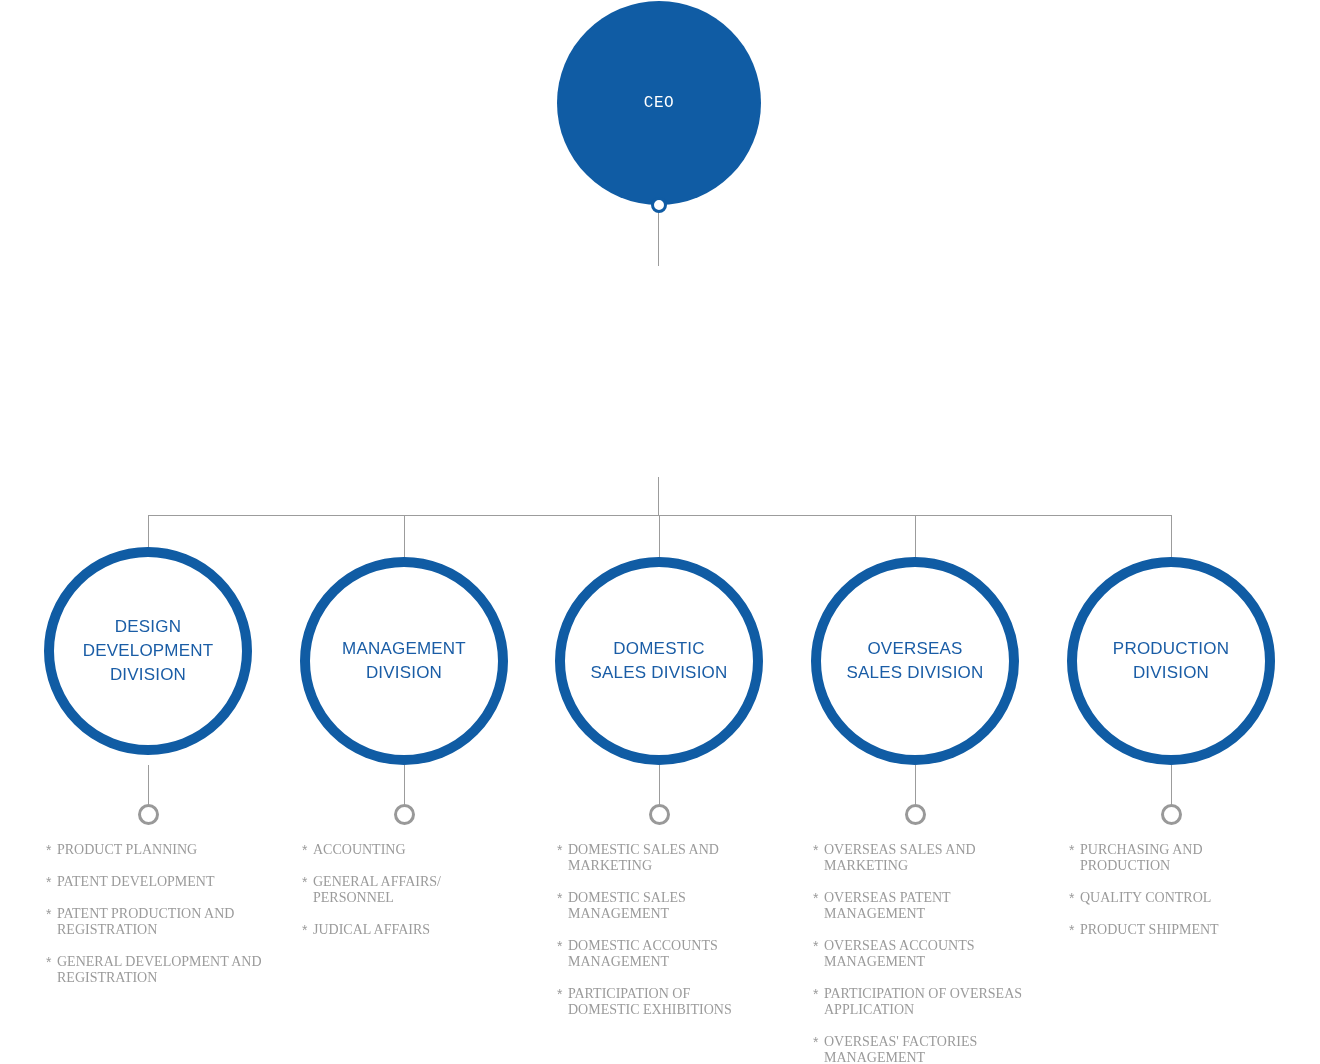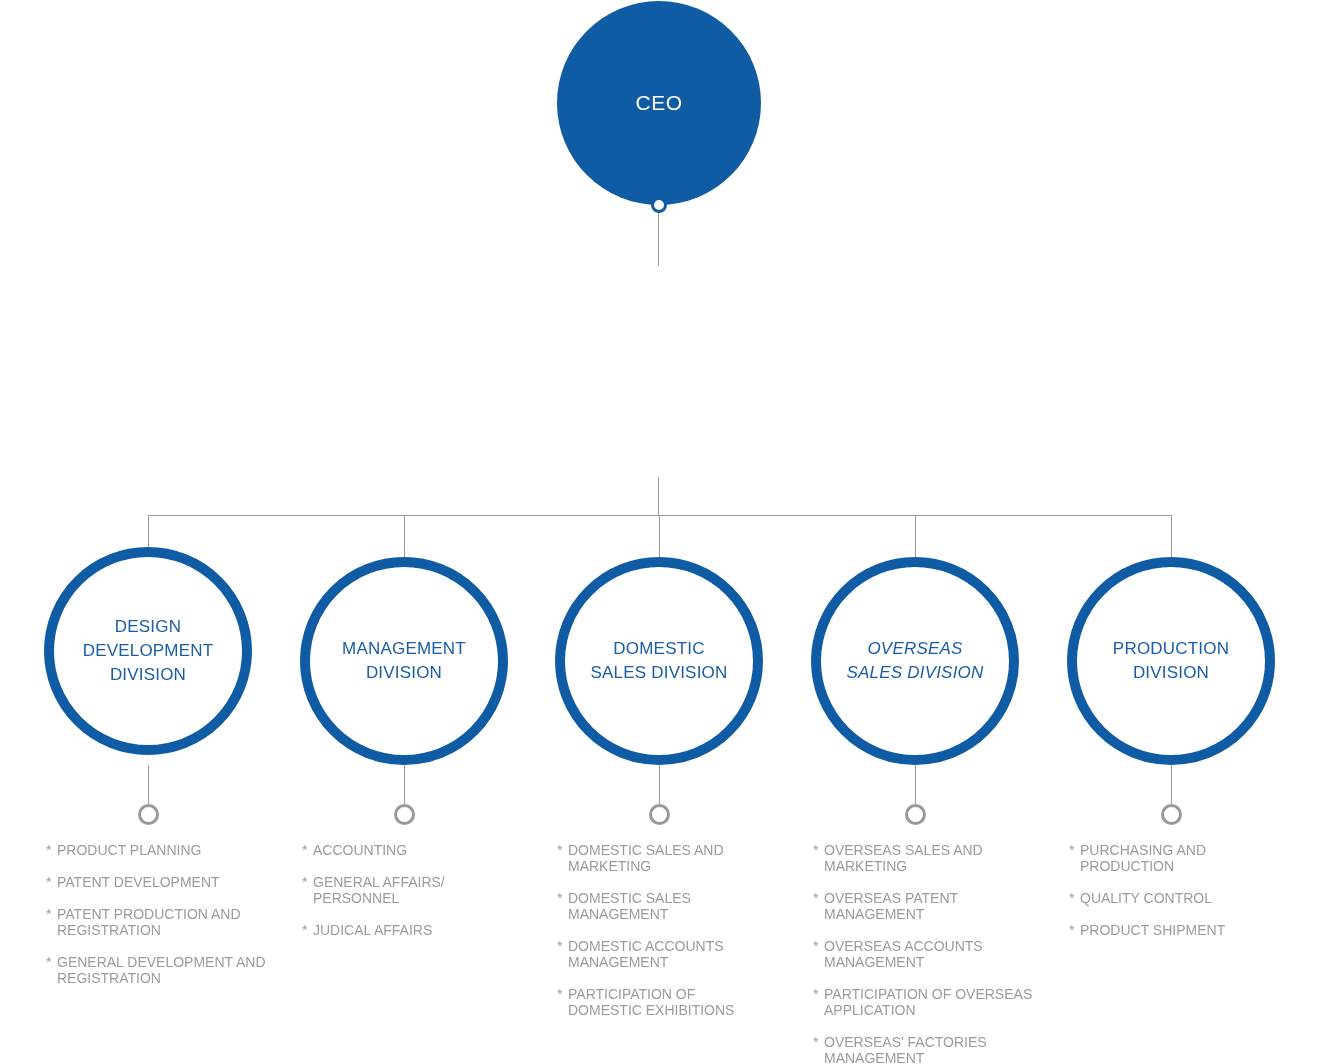--- a/index.html
+++ b/index.html
@@ -32,23 +32,24 @@
     width: 204px;
     height: 204px;
     border-radius: 50%;
     background: #105ca4;
     display: flex;
     align-items: center;
     justify-content: center;
   }
   .node-solid .node-label {
     color: #ffffff;
-    font-size: 21px;
+    font-size: 16px;
     letter-spacing: 0.5px;
     text-align: right;
+    font-family: Liberation Mono, monospace;
   }
   .node-dot {
     position: absolute;
     left: 50%;
     bottom: -8px;
     margin-left: -8px;
     width: 10px;
     height: 10px;
     background: #ffffff;
     border: 3px solid #105ca4;
@@ -96,20 +97,21 @@
   .duty-item {
     display: flex;
     margin-bottom: 16px;
   }
   .duty-bullet {
     flex: 0 0 11px;
     text-align: left;
   }
   .duty-text {
     white-space: pre-line;
+    font-family: Liberation Serif, serif;
   }
 </style>
 </head>
 <body>
 
 <div class="stage">
 
   <div class="vline" style="left:658px; top:205px; height:61px;"></div>
   <div class="vline" style="left:658px; top:477px; height:39px;"></div>
   <div class="hline" style="left:148px; top:515px; width:1024px;"></div>
@@ -143,21 +145,21 @@
 DIVISION</span>
   </div>
   <div class="node-ring" style="left:300px; top:557px;">
     <span class="division-label">MANAGEMENT
 DIVISION</span>
   </div>
   <div class="node-ring" style="left:555px; top:557px;">
     <span class="division-label">DOMESTIC
 SALES DIVISION</span>
   </div>
-  <div class="node-ring" style="left:811px; top:557px;font-style:italic;">
+  <div class="node-ring" style="left:811px; top:557px;">
     <span class="division-label">OVERSEAS
 SALES DIVISION</span>
   </div>
   <div class="node-ring" style="left:1067px; top:557px;">
     <span class="division-label">PRODUCTION
 DIVISION</span>
   </div>
 
   <div class="duty-list" style="left:46px; top:842px;">
     <div class="duty-item">

